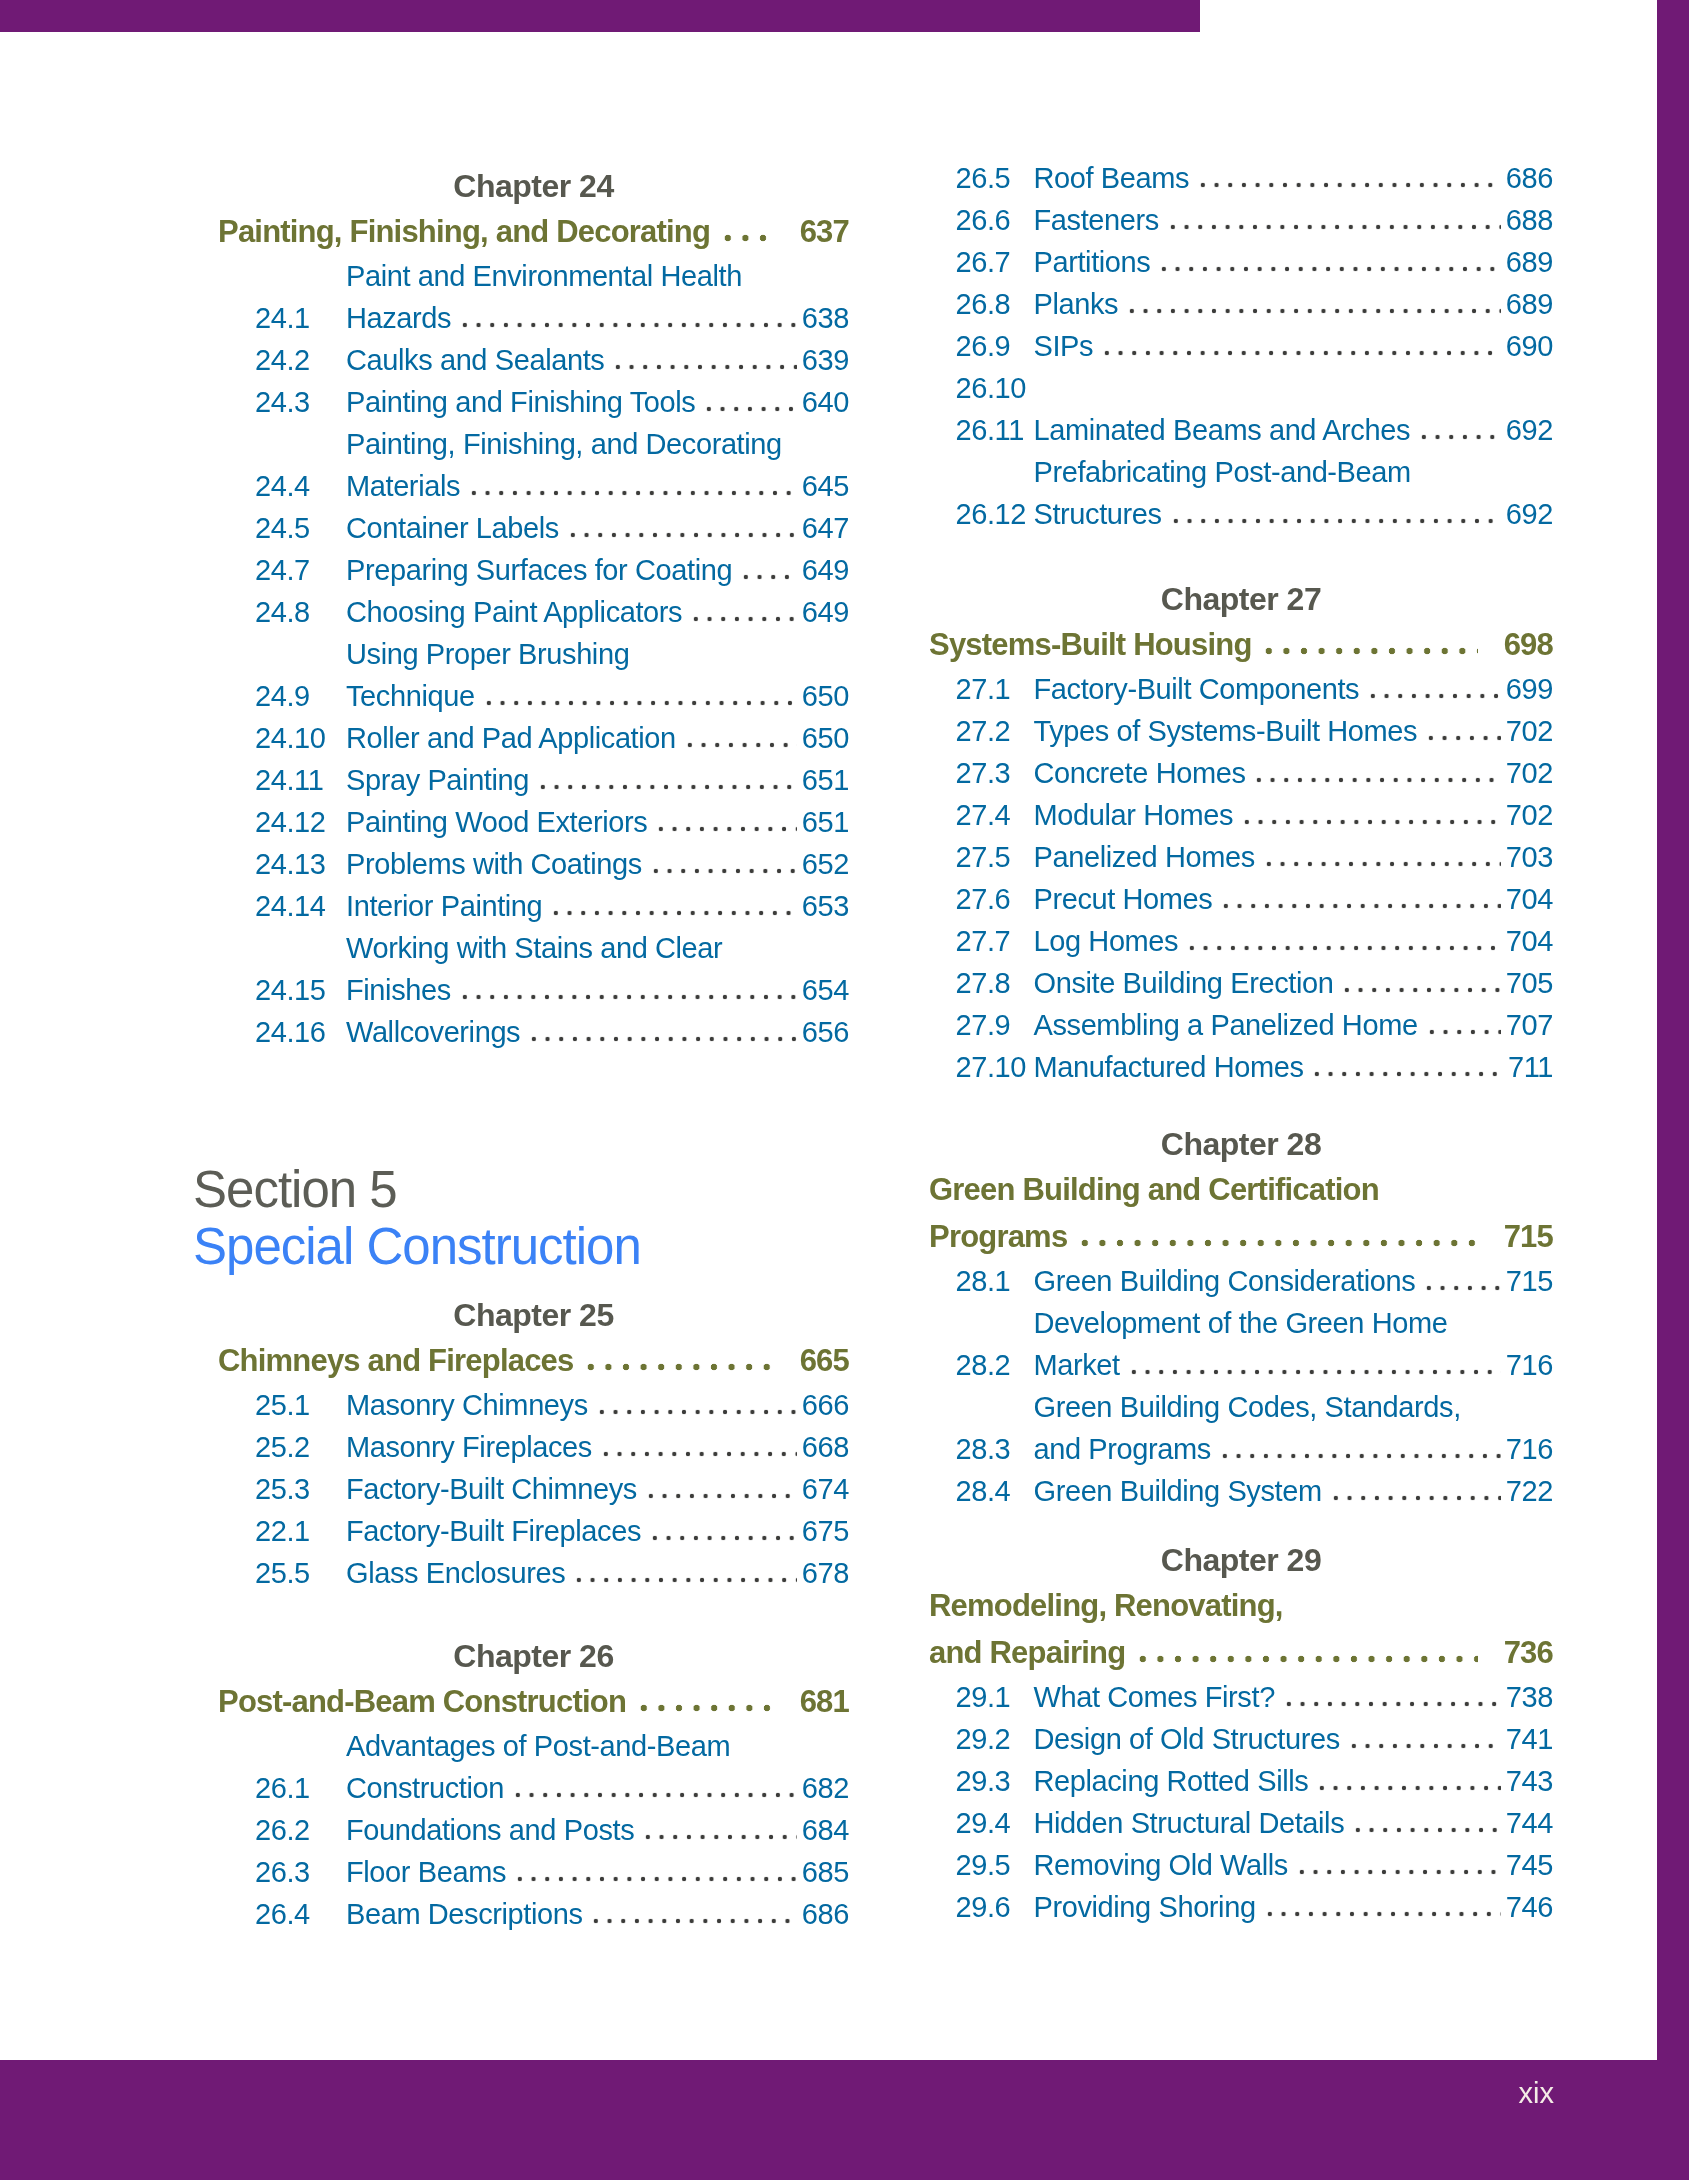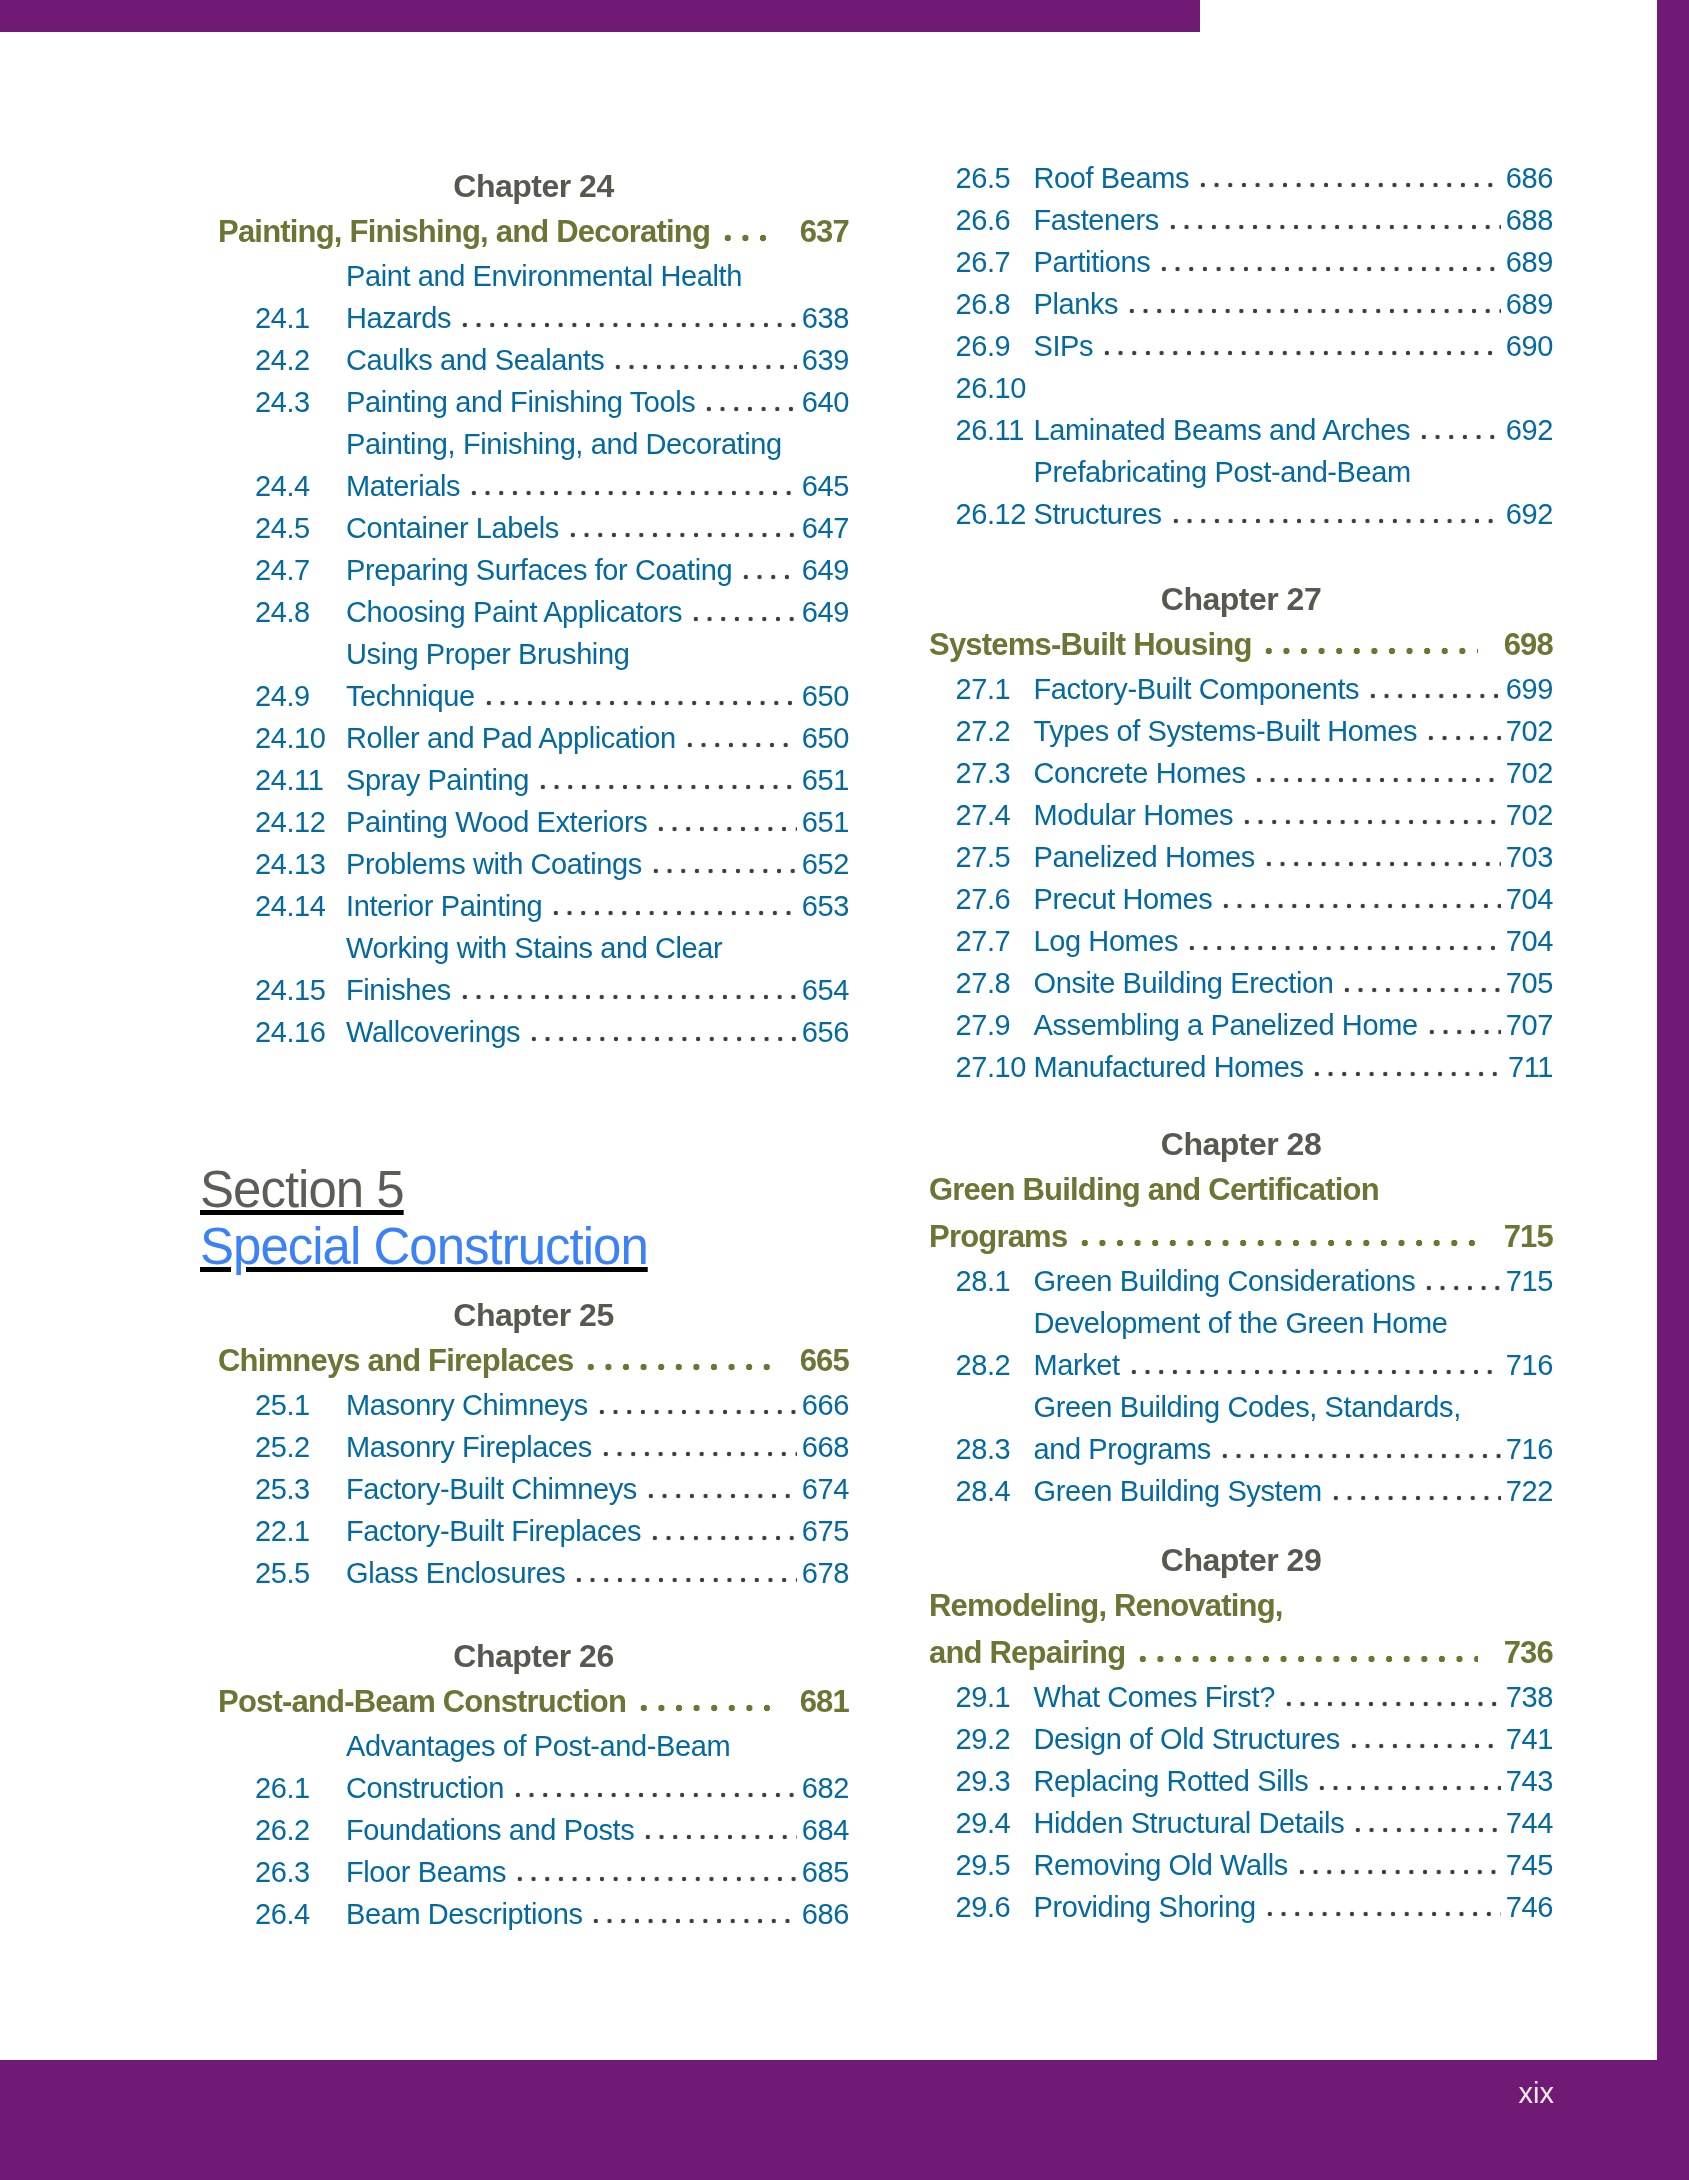--- a/index.html
+++ b/index.html
@@ -11,21 +11,21 @@
   #band-top    { left:0; top:0; width:1200px; height:32px; }
   #band-right  { left:1657px; top:0; width:32px; height:2181px; }
   #footer-band { left:0; top:2060px; width:1690px; height:121px; }
   #footer-page { position:absolute; right:136px; top:15.7px;
                  font:400 29px/35px "Liberation Sans", sans-serif; color:#f4ece6; }
 
   .block { position:absolute; }
   .left-col  { left:218px; width:631px; }
   .right-col { left:929px; width:624px; }
   #b-ch24 { top:165px; }
-  #b-section5 { left:200px; top:1161px; width:647px;text-decoration:underline; }
+  #b-section5 { left:193px; top:1161px; width:647px; }
   #b-ch25 { top:1294px; }
   #b-ch26 { top:1635px; }
   #b-r26  { top:157px; }
   #b-ch27 { top:578px; }
   #b-ch28 { top:1123px; }
   #b-ch29 { top:1539px; }
 
   .chapter-label { font:700 32px/43px "Liberation Sans", sans-serif;
                    color:#57584f; letter-spacing:-0.5px;text-align:center; }
   .title-line { font:700 31px/47px "Liberation Sans", sans-serif;

